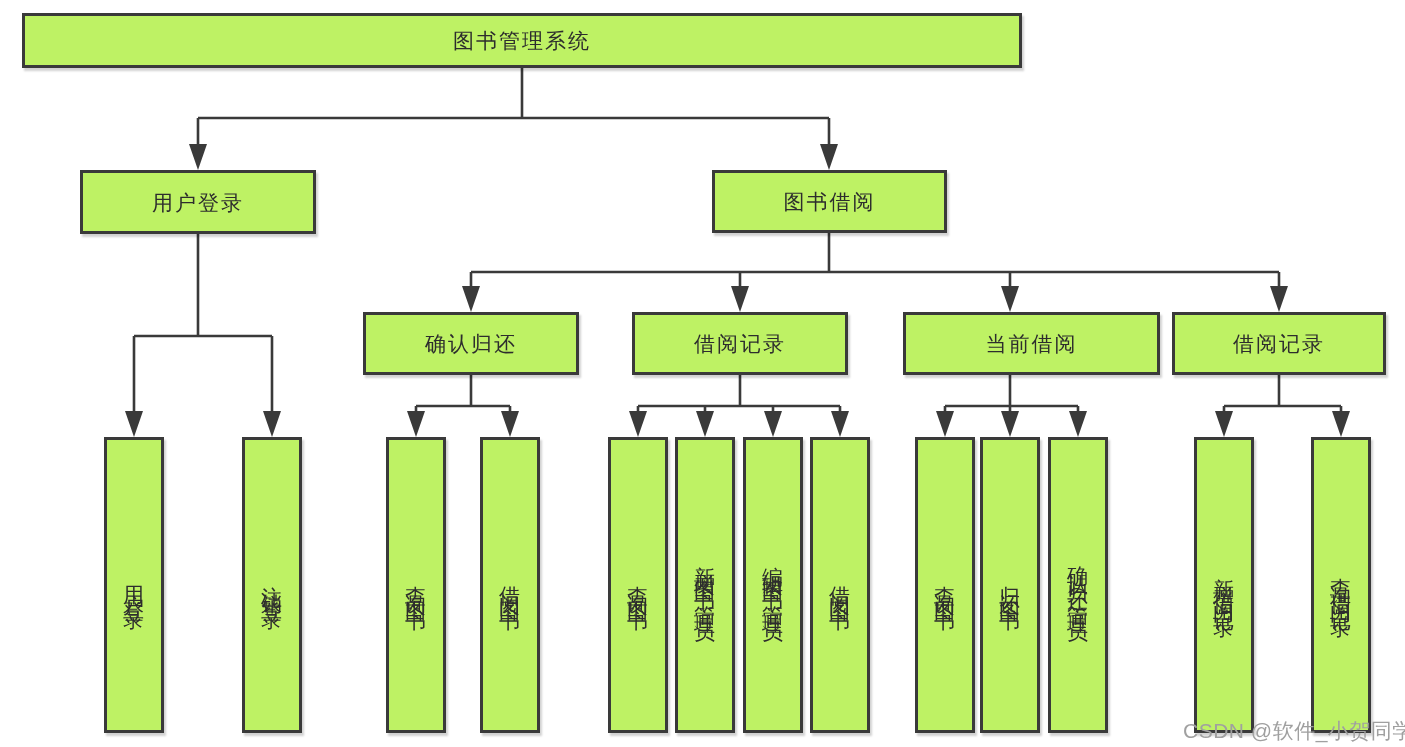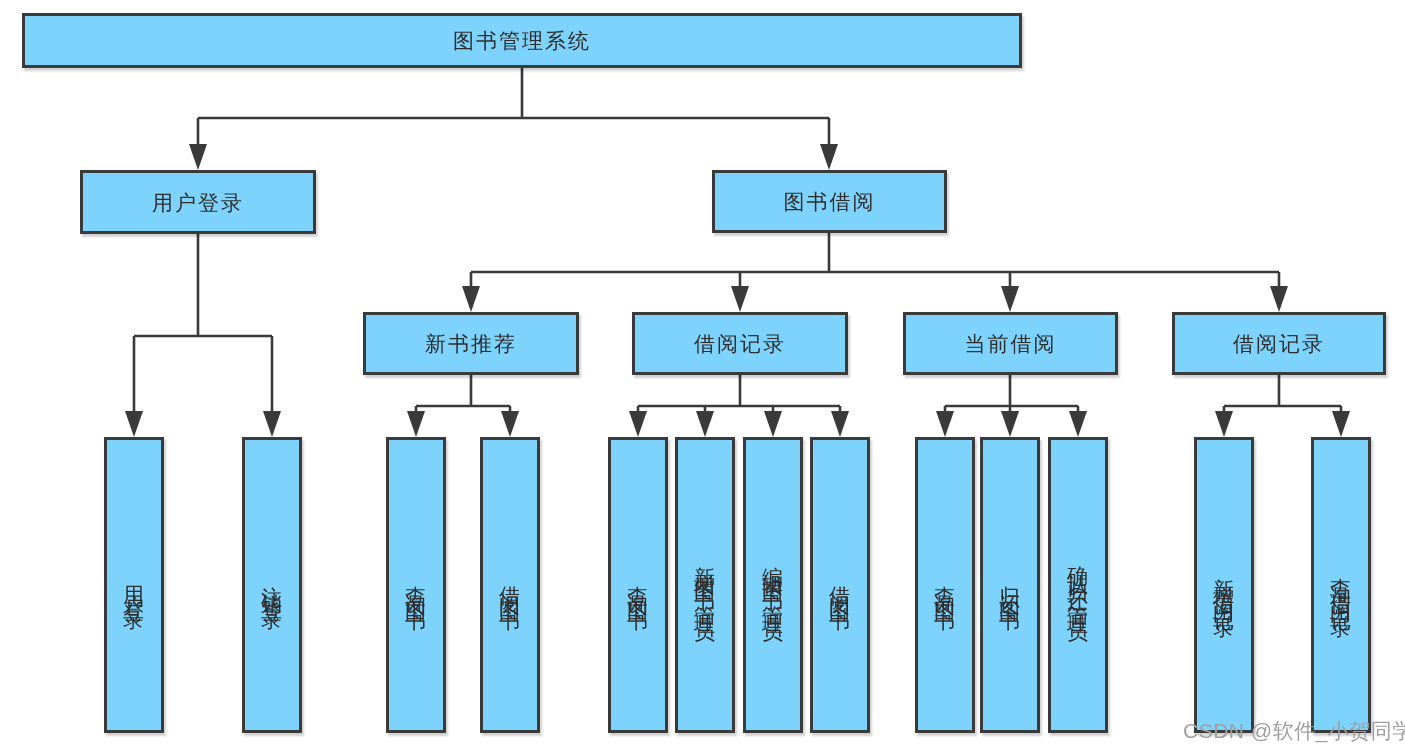--- a/index.html
+++ b/index.html
@@ -14,21 +14,21 @@
     width:1405px;height:747px;
     background:var(--bg);
     font-family:"Liberation Sans", sans-serif;
     overflow:hidden;
   }
   svg.connectors{position:absolute;left:0;top:0;width:1405px;height:747px;}
   svg.connectors .wire{stroke:var(--line);stroke-width:2.6;fill:none;}
   svg.connectors .arrowhead{fill:var(--line);stroke:none;}
   .box{
     position:absolute;box-sizing:border-box;
-    background:#7dd3fc;border:3px solid var(--line);
+    background:#bef264;border:3px solid var(--line);
     display:flex;align-items:center;justify-content:center;
     color:var(--text);
     box-shadow:2px 3px 2px rgba(0,0,0,0.18);
   }
   .box .lbl{font-size:21px;letter-spacing:2px;white-space:nowrap;line-height:1;}
   .box.v .lbl{
     writing-mode:vertical-rl;
     letter-spacing:8px;
     font-size:21px;
     white-space:nowrap;
@@ -86,26 +86,26 @@
   </div>
 
   <div class="box" style="left:80px;top:170px;width:236px;height:64px">
     <span class="lbl">用户登录</span>
   </div>
   <div class="box" style="left:712px;top:170px;width:235px;height:63px">
     <span class="lbl">图书借阅</span>
   </div>
 
   <div class="box" style="left:363px;top:312px;width:216px;height:63px">
-    <span class="lbl">新书推荐</span>
+    <span class="lbl">确认归还</span>
   </div>
   <div class="box" style="left:632px;top:312px;width:216px;height:63px">
     <span class="lbl">借阅记录</span>
   </div>
-  <div class="box" style="left:903px;top:312px;width:215px;height:63px">
+  <div class="box" style="left:903px;top:312px;width:257px;height:63px">
     <span class="lbl">当前借阅</span>
   </div>
   <div class="box" style="left:1172px;top:312px;width:214px;height:63px">
     <span class="lbl">借阅记录</span>
   </div>
 
   <div class="box v" style="left:104px;top:437px;width:60px;height:296px">
     <span class="lbl">用户登录</span>
   </div>
   <div class="box v" style="left:242px;top:437px;width:60px;height:296px">

